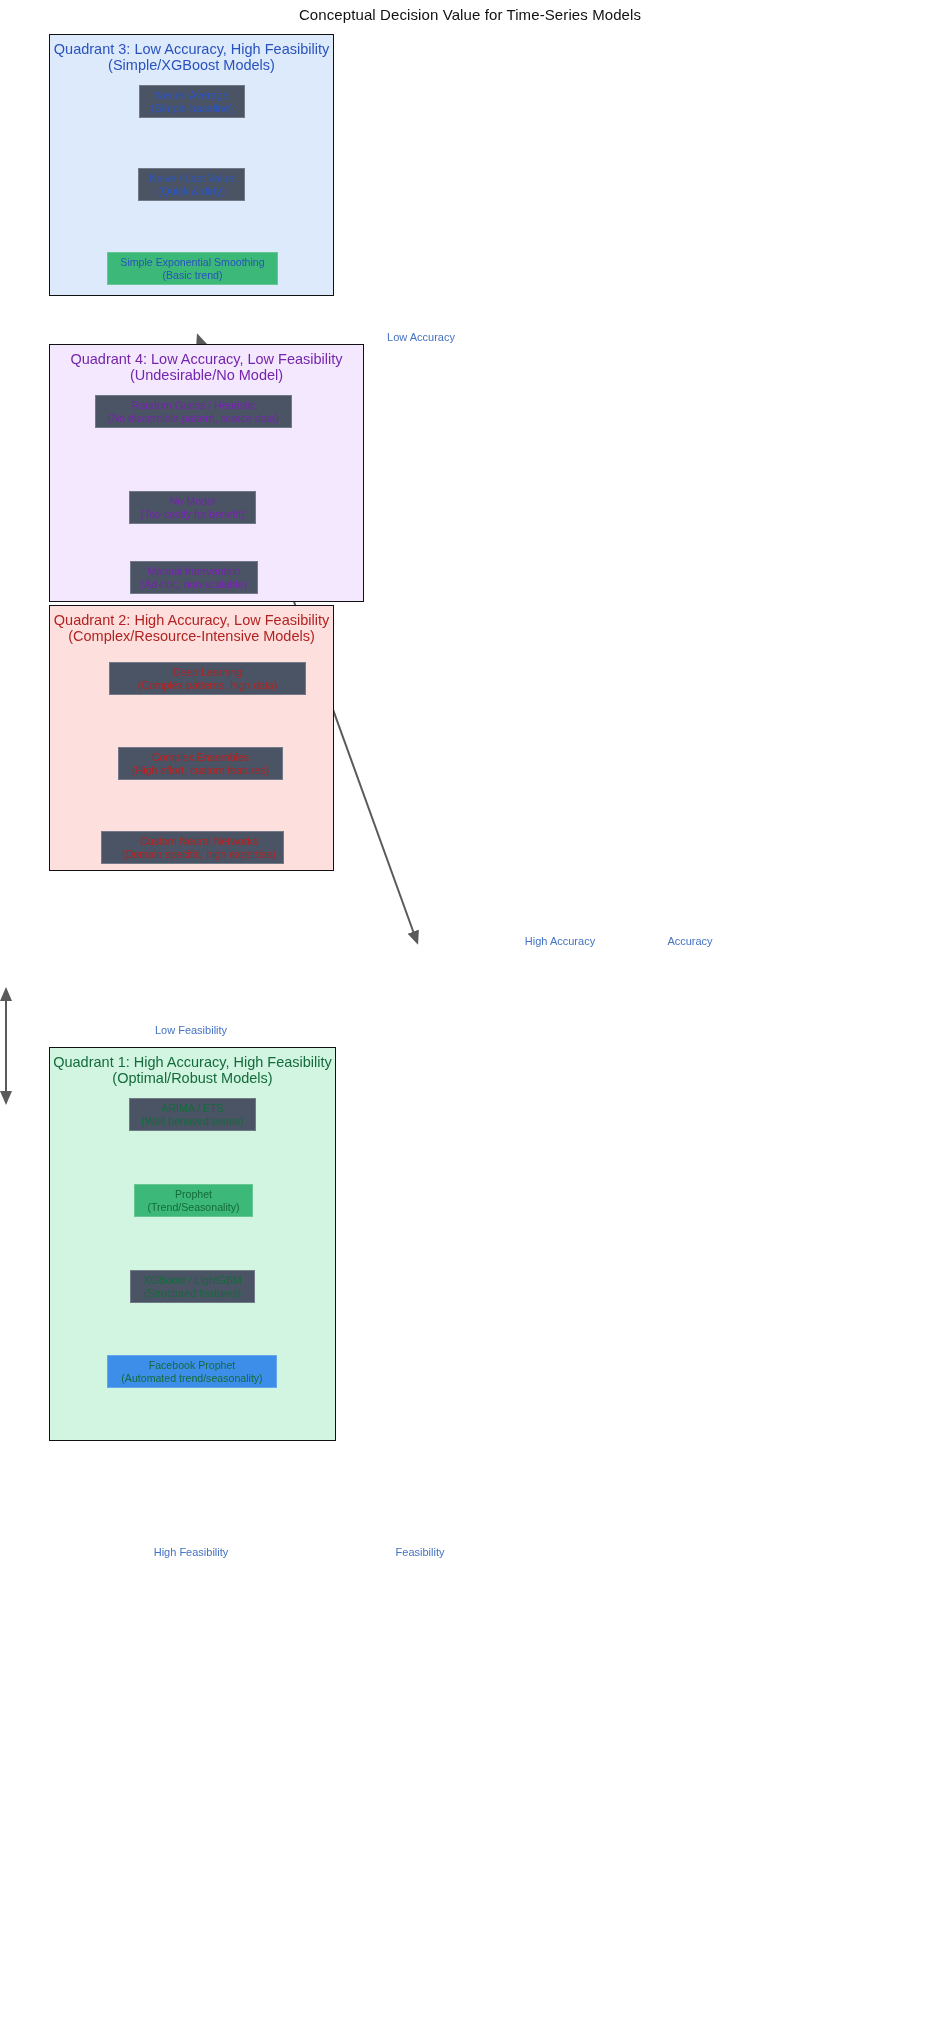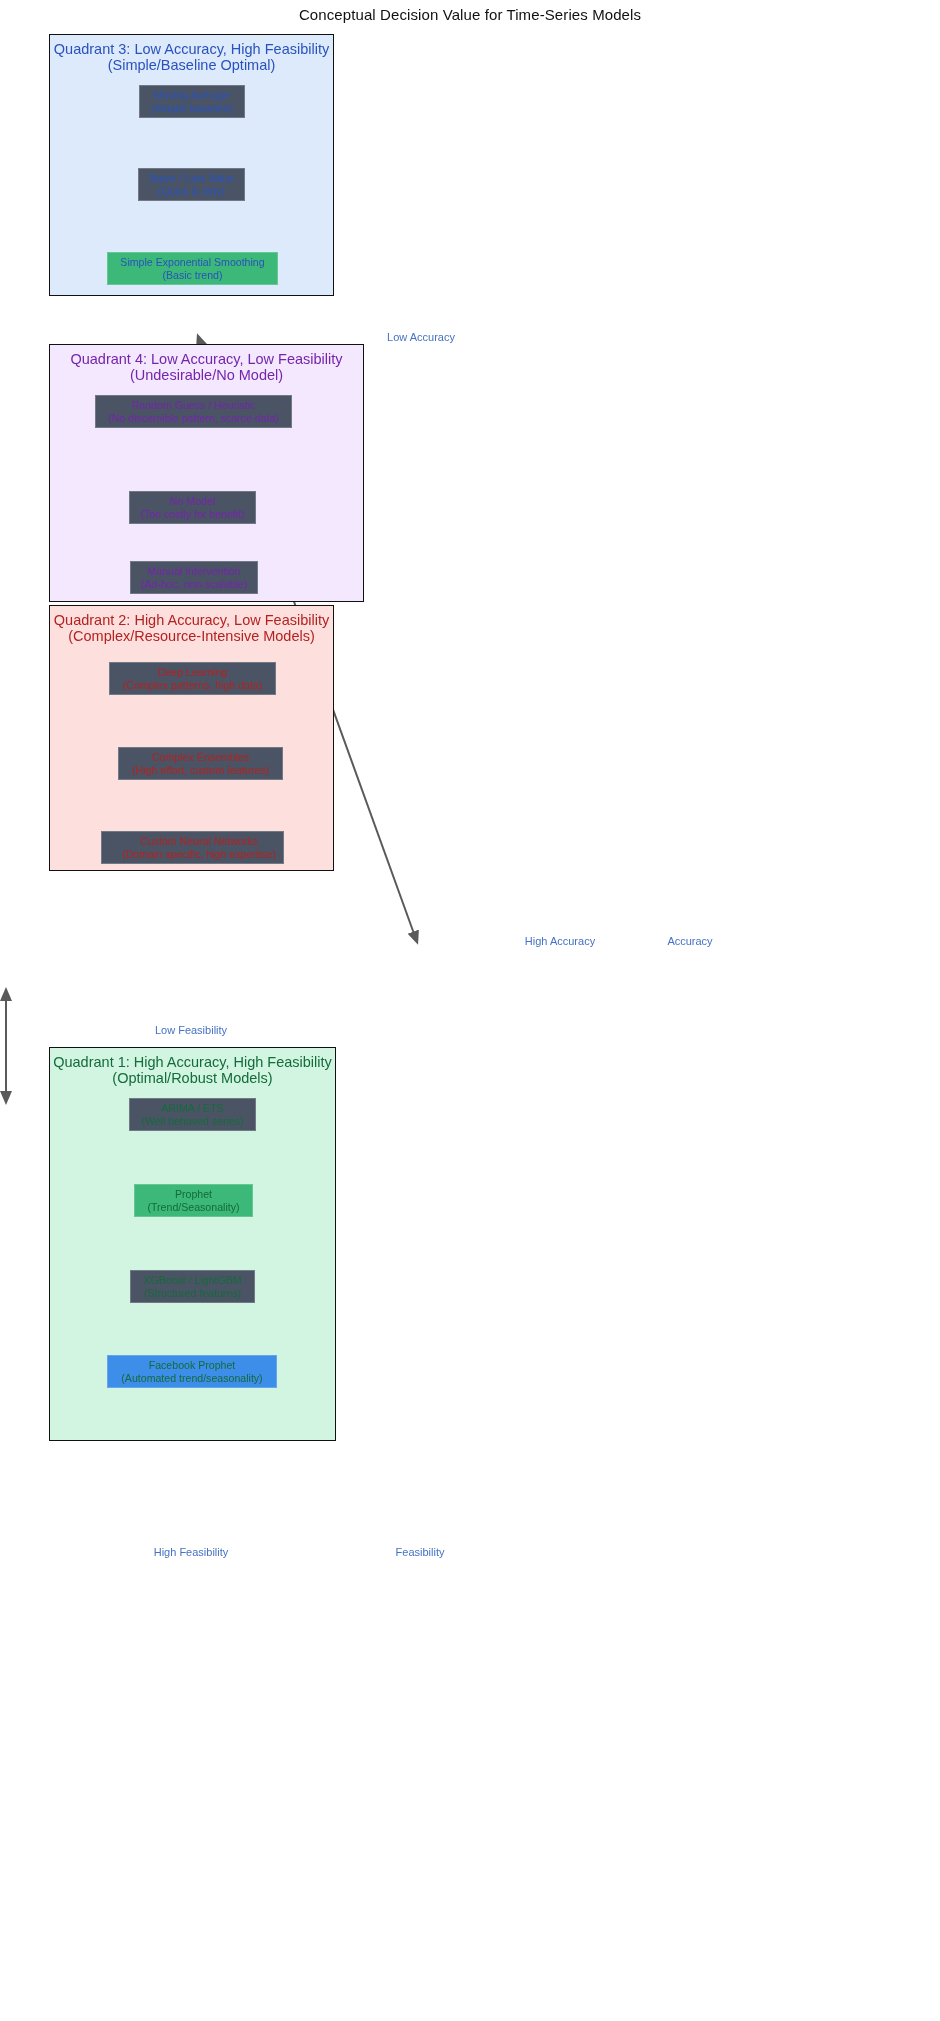--- a/index.html
+++ b/index.html
@@ -93,42 +93,42 @@
     </defs>
     <g>
         <line x1="198" y1="336" x2="417" y2="942" stroke="#5a5a5a" stroke-width="2" marker-end="url(#arrowhead)" marker-start="url(#arrowtail)"></line>
         <line x1="6" y1="990" x2="6" y2="1102" stroke="#5a5a5a" stroke-width="2" marker-end="url(#arrowhead)" marker-start="url(#arrowtail)"></line>
       </g>
   </svg>
 
   <div id="quadrants">
       <div class="quadrant" style="left: 49px; top: 34px; width: 285px; height: 262px; background: rgb(220, 234, 251);">
         <div class="quad-title" style="top: 6px; color: rgb(42, 82, 190);">Quadrant 3: Low Accuracy, High Feasibility
-(Simple/Baseline Optimal)</div>
-        <div class="model-box" style="left: 89px; top: 50px; width: 106px; height: 33px; background: rgb(74, 84, 100); color: rgb(42, 82, 190);">Moving Average
+(Simple/XGBoost Models)</div>
+        <div class="model-box" style="left: 89px; top: 50px; width: 106px; height: 33px; background: rgb(74, 84, 100); color: rgb(42, 82, 190);">Neural Average
 (Simple baseline)</div>
         <div class="model-box" style="left: 88px; top: 133px; width: 107px; height: 33px; background: rgb(74, 84, 100); color: rgb(42, 82, 190);">Naive / Last Value
 (Quick &amp; dirty)</div>
         <div class="model-box" style="left: 57px; top: 217px; width: 171px; height: 33px; background: rgb(60, 184, 120); color: rgb(42, 82, 190);">Simple Exponential Smoothing
 (Basic trend)</div>
       </div>
       <div class="quadrant" style="left: 49px; top: 344px; width: 315px; height: 258px; background: rgb(243, 232, 253);">
         <div class="quad-title" style="top: 6px; color: rgb(117, 36, 173);">Quadrant 4: Low Accuracy, Low Feasibility
 (Undesirable/No Model)</div>
         <div class="model-box" style="left: 45px; top: 50px; width: 197px; height: 33px; background: rgb(74, 84, 100); color: rgb(117, 36, 173); text-align: center;">Random Guess / Heuristic
 (No discernible pattern, scarce data)</div>
         <div class="model-box" style="left: 79px; top: 133px; width: 127px; height: 33px; background: rgb(74, 84, 100); color: rgb(117, 36, 173); margin-top: 13px;">No Model
 (Too costly for benefit)</div>
         <div class="model-box" style="left: 80px; top: 216px; width: 128px; height: 33px; background: rgb(74, 84, 100); color: rgb(117, 36, 173);">Manual Intervention
 (Ad-hoc, non-scalable)</div>
       </div>
       <div class="quadrant" style="left: 49px; top: 605px; width: 285px; height: 266px; background: rgb(253, 224, 221);">
         <div class="quad-title" style="top: 6px; color: rgb(179, 34, 34);">Quadrant 2: High Accuracy, Low Feasibility
 (Complex/Resource-Intensive Models)</div>
-        <div class="model-box" style="left: 59px; top: 56px; width: 167px; height: 33px; background: rgb(74, 84, 100); color: rgb(179, 34, 34);">Deep Learning
+        <div class="model-box" style="left: 59px; top: 56px; width: 197px; height: 33px; background: rgb(74, 84, 100); color: rgb(179, 34, 34);">Deep Learning
 (Complex patterns, high data)</div>
         <div class="model-box" style="left: 68px; top: 141px; width: 165px; height: 33px; background: rgb(74, 84, 100); color: rgb(179, 34, 34);">Complex Ensembles
 (High effort, custom features)</div>
         <div class="model-box" style="left: 51px; top: 225px; width: 183px; height: 33px; background: rgb(74, 84, 100); color: rgb(179, 34, 34); padding-left: 13px;">Custom Neural Networks
 (Domain specific, high expertise)</div>
       </div>
       <div class="quadrant" style="left: 49px; top: 1047px; width: 287px; height: 394px; background: rgb(209, 245, 224);">
         <div class="quad-title" style="top: 6px; color: rgb(20, 107, 60);">Quadrant 1: High Accuracy, High Feasibility
 (Optimal/Robust Models)</div>
         <div class="model-box" style="left: 79px; top: 50px; width: 127px; height: 33px; background: rgb(74, 84, 100); color: rgb(20, 107, 60);">ARIMA / ETS

